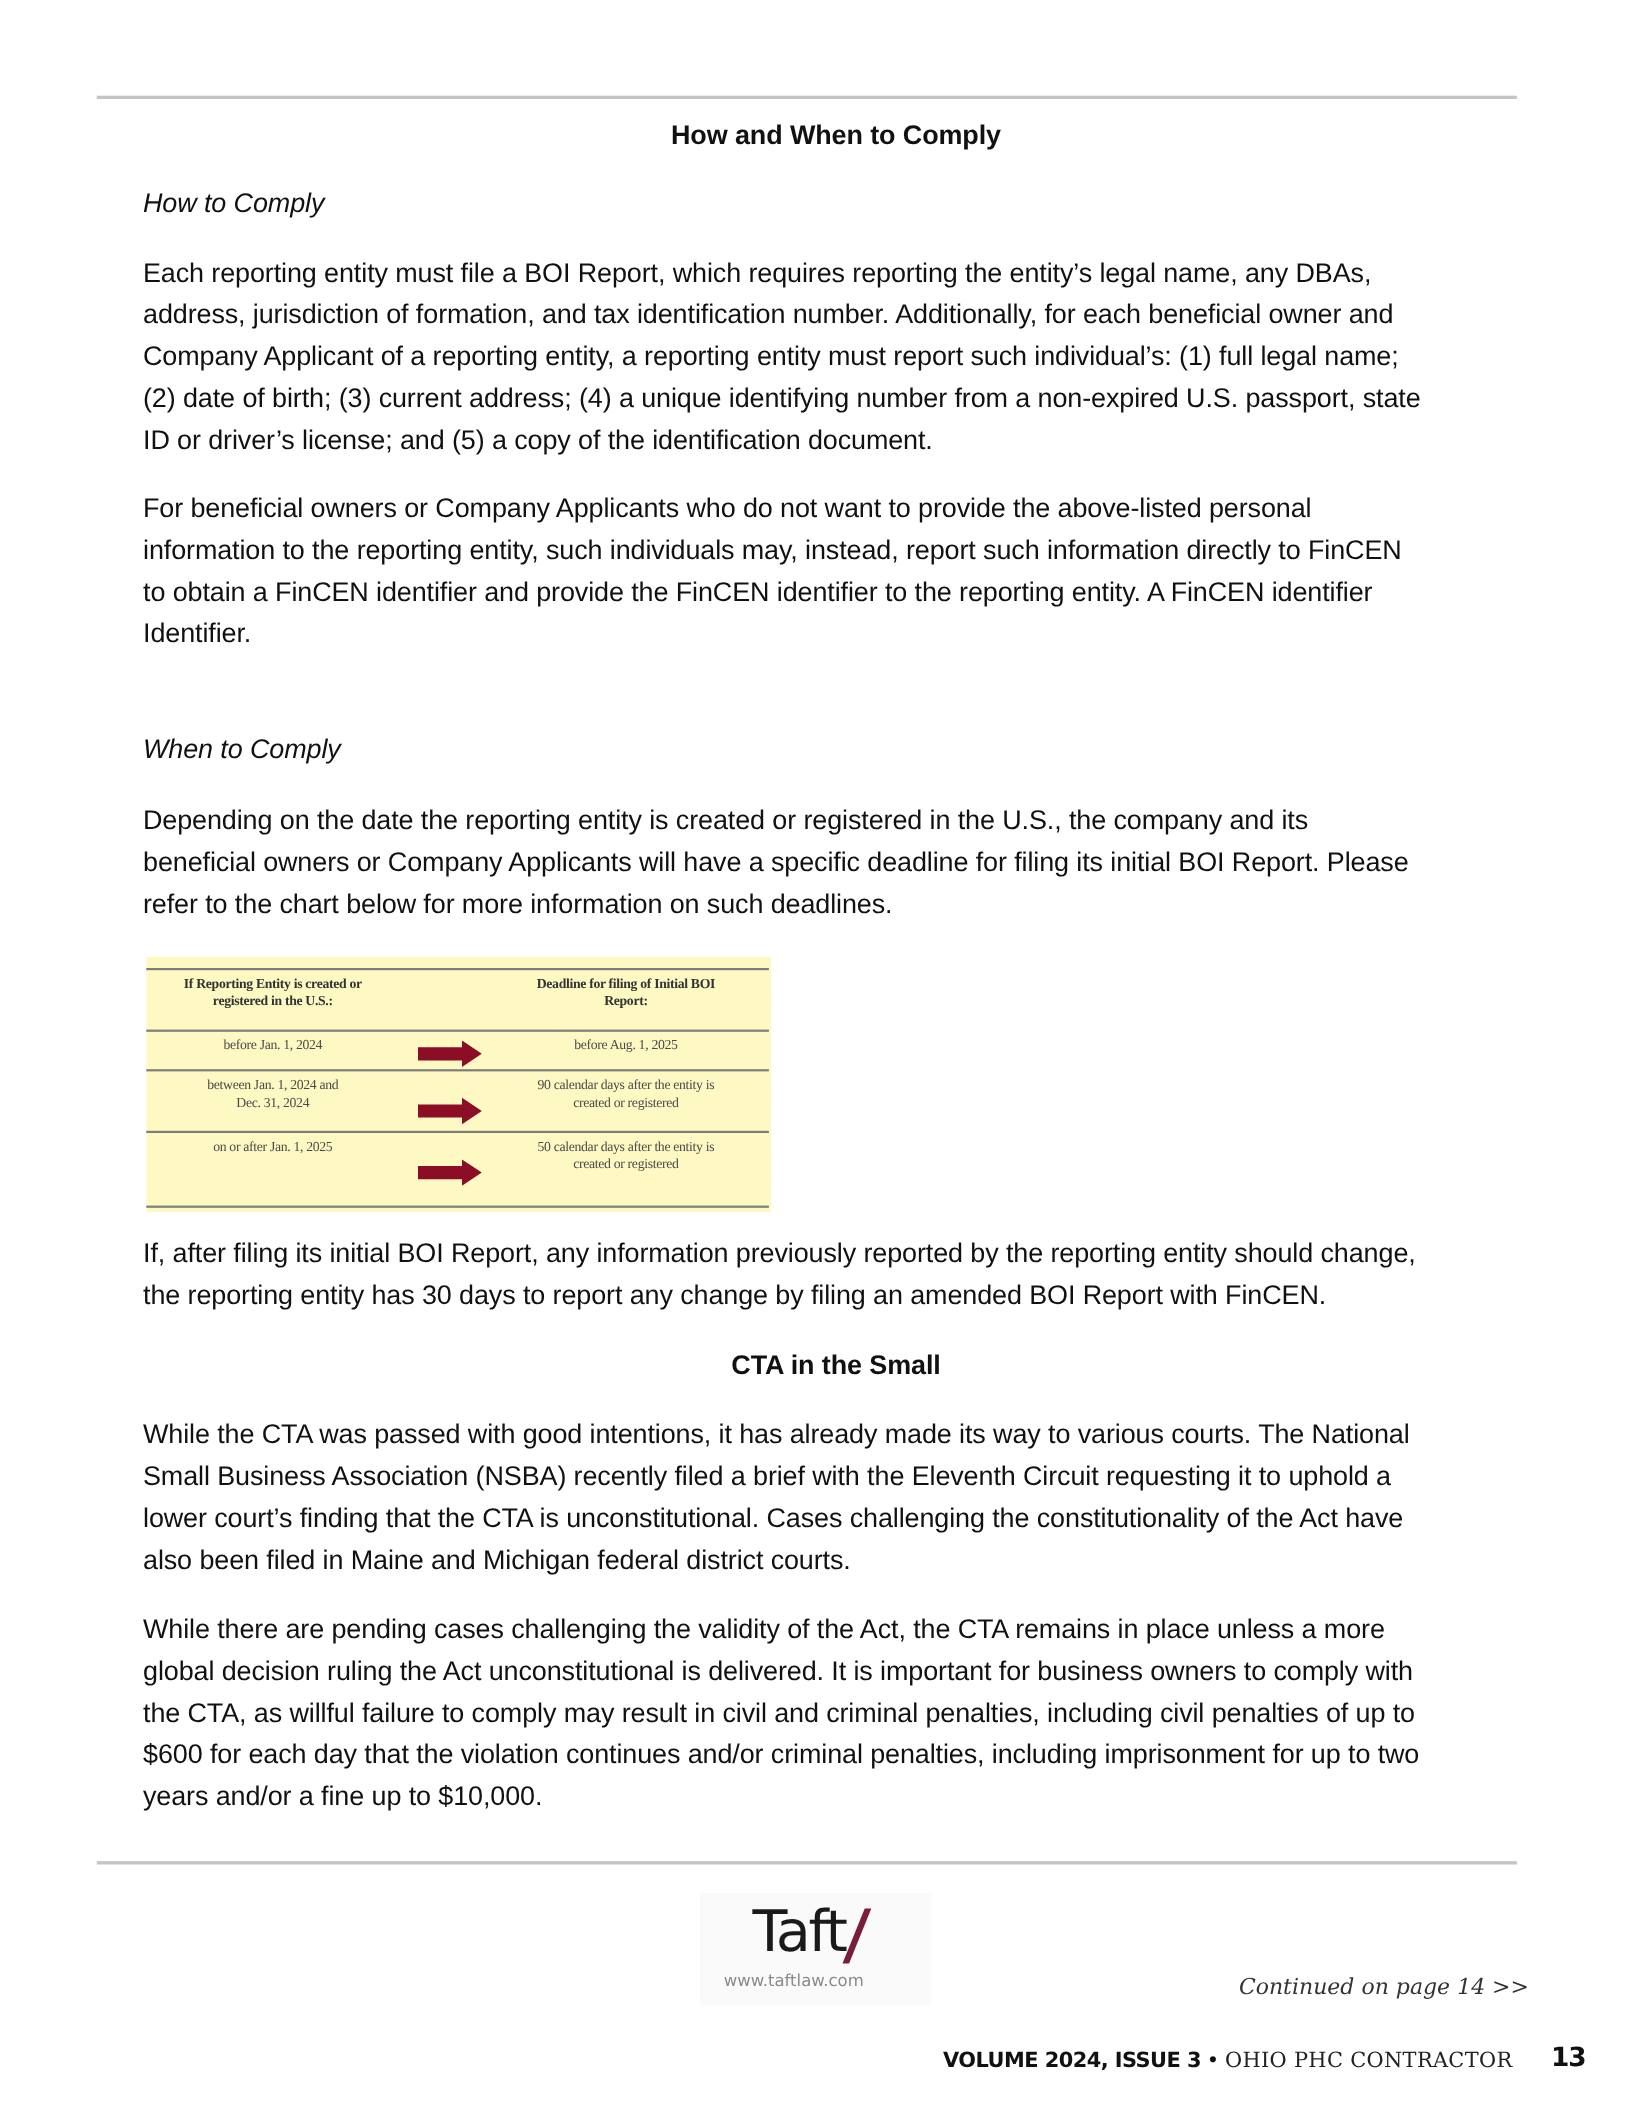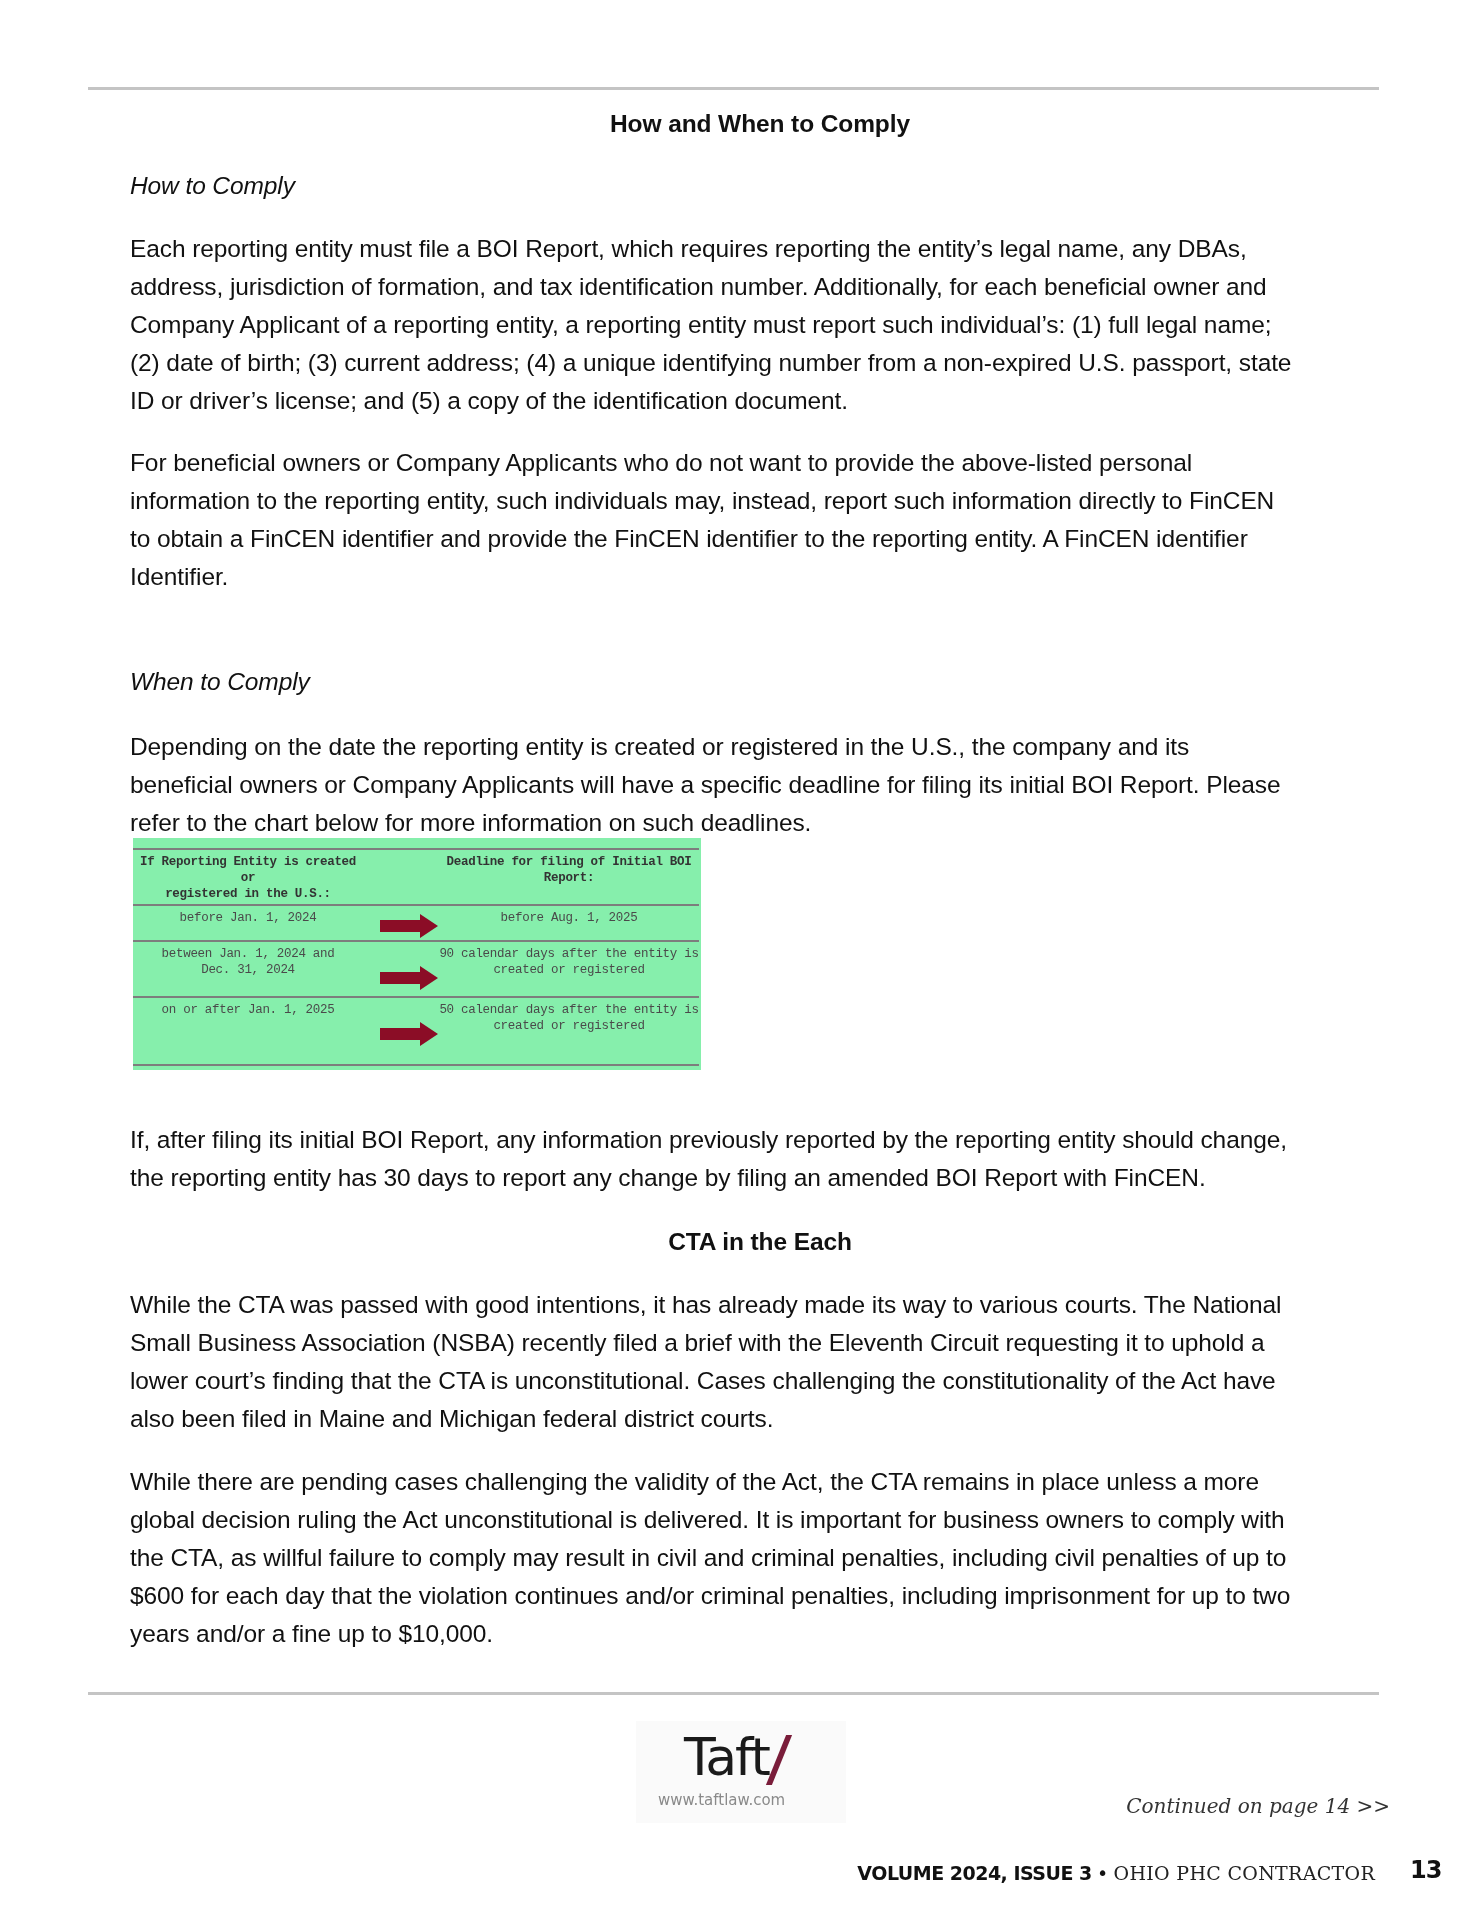--- a/index.html
+++ b/index.html
@@ -14,23 +14,23 @@
   .text-block { position: absolute; left: 130px; width: 1260px; }
   .line {
     display: block; white-space: nowrap;
     font-size: 24.5px; line-height: 38px; height: 38px;
     letter-spacing: -0.1px;
   }
   .h-bold { font-weight: bold; text-align: center; }
   .h-ital { font-style: italic; }
   
   .boi-table {
-    position: absolute; left: 133px; top: 838px; width: 568px; height: 232px;
-    background: #86efac;
-    font-family: Liberation Mono, monospace; color: #555;
+    position: absolute; left: 133px; top: 870px; width: 568px; height: 232px;
+    background: #fef9c3;
+    font-family: Liberation Serif, serif; color: #555;
     filter: blur(0.35px);
   }
   .bt-rule { position: absolute; left: 0; width: 566px; height: 2px; background: #7d7d7d; }
   .bt-cell {
     position: absolute; text-align: center; font-size: 12.5px; line-height: 16px;
     color: #4a4a4a; letter-spacing: -0.3px;
   }
   .bt-head { font-weight: bold; color: #333; }
   .bt-arrow { position: absolute; left: 247px; width: 58px; height: 24px; }
   
@@ -162,21 +162,21 @@
 
   <div class="bt-rule" style="top:226px;"></div>
 </div>
 
 <div class="text-block" style="top:1121px;">
   <span class="line">If, after filing its initial BOI Report, any information previously reported by the reporting entity should change,</span>
   <span class="line">the reporting entity has 30 days to report any change by filing an amended BOI Report with FinCEN.</span>
 </div>
 
 <div class="text-block" style="top:1223px;">
-  <span class="line h-bold">CTA in the Each</span>
+  <span class="line h-bold">CTA in the Small</span>
 </div>
 
 <div class="text-block" style="top:1286px;">
   <span class="line">While the CTA was passed with good intentions, it has already made its way to various courts. The National</span>
   <span class="line">Small Business Association (NSBA) recently filed a brief with the Eleventh Circuit requesting it to uphold a</span>
   <span class="line">lower court’s finding that the CTA is unconstitutional. Cases challenging the constitutionality of the Act have</span>
   <span class="line">also been filed in Maine and Michigan federal district courts.</span>
 </div>
 
 <div class="text-block" style="top:1463px;">

